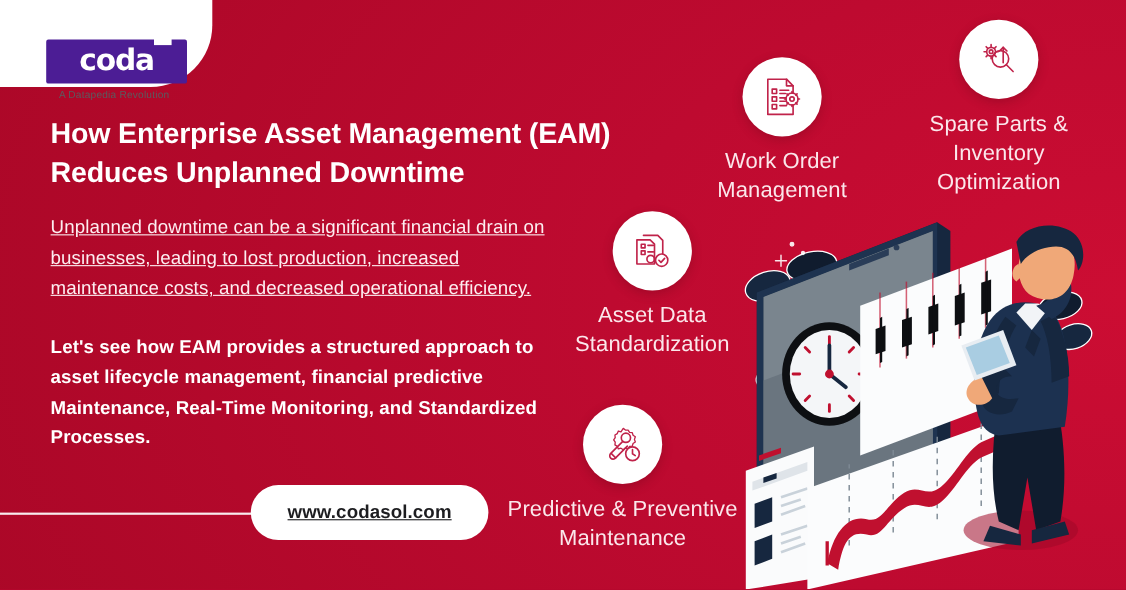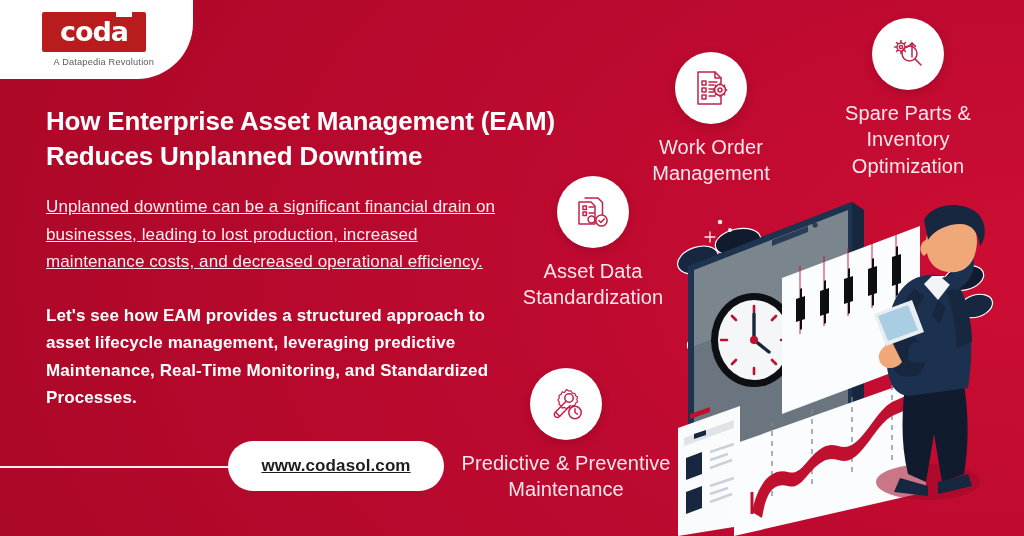--- a/index.html
+++ b/index.html
@@ -15,22 +15,23 @@
     background:
       radial-gradient(120% 150% at 100% 50%, #CC0D33 0%, #BE0A30 38%, #A80726 100%);
   }
   
   .header-panel {
     position:absolute; left:0; top:0; width:193px; height:79px;
     background:#ffffff; border-bottom-right-radius:56px; z-index:6;
   }
   .logo-wrap { position:absolute; left:42px; top:12px; width:112px; }
   .logo-mark {
-    position:relative; width:104px; height:40px; background:#b91c1c;
+    position:relative; width:128px; height:40px; background:#4c1d95;
     border-radius:2px;
+    margin-top:24px;
   }
   .logo-notch {
     position:absolute; right:14px; top:-7px; width:16px; height:12px;
     background:#ffffff;
   }
   .logo-text {
     position:absolute; inset:0; display:flex; align-items:center; justify-content:center;
     font-family:"DejaVu Sans", sans-serif;
     font-size:27px; font-weight:700; letter-spacing:-1px;
     color:#ffffff; line-height:1; padding-bottom:2px;
@@ -71,21 +72,21 @@
     margin:0 auto; display:flex; align-items:center; justify-content:center;
     box-shadow:0 3px 10px rgba(60,0,12,.22);
   }
   .bubble svg { display:block; }
   .feature .flabel {
     margin-top:10px; font-size:20px; line-height:1.32; color:#fbe7eb;
     font-weight:400; letter-spacing:.1px;
   }
   #feat-work  { left:636px; top:52px;  width:150px; }
   #feat-spare { left:838px; top:18px;  width:140px; }
-  #feat-asset { left:512px; top:176px; width:162px; }
+  #feat-asset { left:512px; top:192px; width:162px; }
   #feat-pred  { left:456px; top:368px; width:220px; }
   
   .illus { position:absolute; left:676px; top:196px; width:348px; height:340px; z-index:3; }
   .illus svg { display:block; }
 </style>
 </head>
 <body>
 
 <div id="canvas">
 
@@ -98,21 +99,21 @@
       <div class="logo-tag">A Datapedia Revolution</div>
     </div>
   </div>
 
   <div class="left-col">
     <h1 class="headline">
       <span>How Enterprise Asset Management (EAM)</span><br>
       <span>Reduces Unplanned Downtime</span>
     </h1>
     <p class="para">Unplanned downtime can be a significant financial drain on businesses, leading to lost production, increased maintenance costs, and decreased operational efficiency.</p>
-    <p class="para-bold">Let's see how EAM provides a structured approach to asset lifecycle management, leveraging predictive Maintenance, Real-Time Monitoring, and Standardized Processes.</p>
+    <p class="para-bold">Let's see how EAM provides a structured approach to asset lifecycle management, financial predictive Maintenance, Real-Time Monitoring, and Standardized Processes.</p>
   </div>
 
   <div class="rule"></div>
   <a class="url-pill" href="#">www.codasol.com</a>
 
   <div class="feature" id="feat-work">
     <div class="bubble">
       <svg width="40" height="40" viewBox="0 0 40 40" fill="none" stroke="#C0234A" stroke-width="1.5" stroke-linecap="round" stroke-linejoin="round">
         <path d="M7 4h17l6 6v26H7z"></path>
         <path d="M24 4v6h6"></path>

